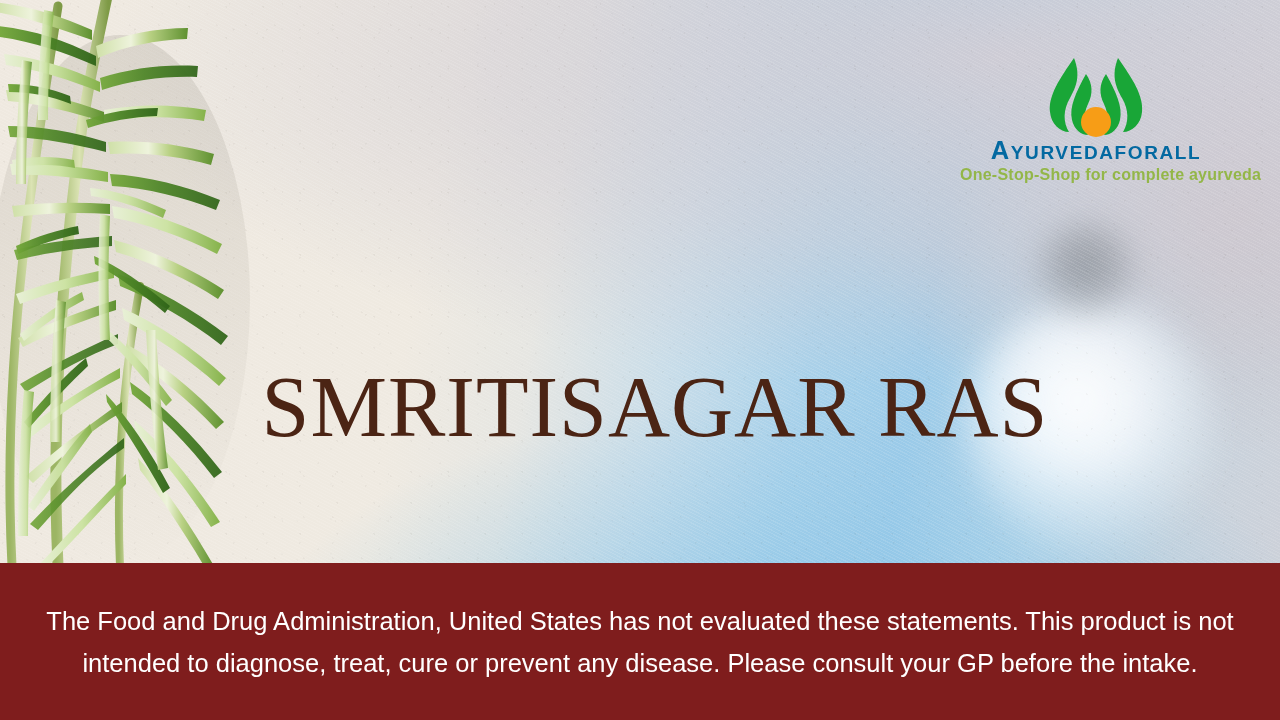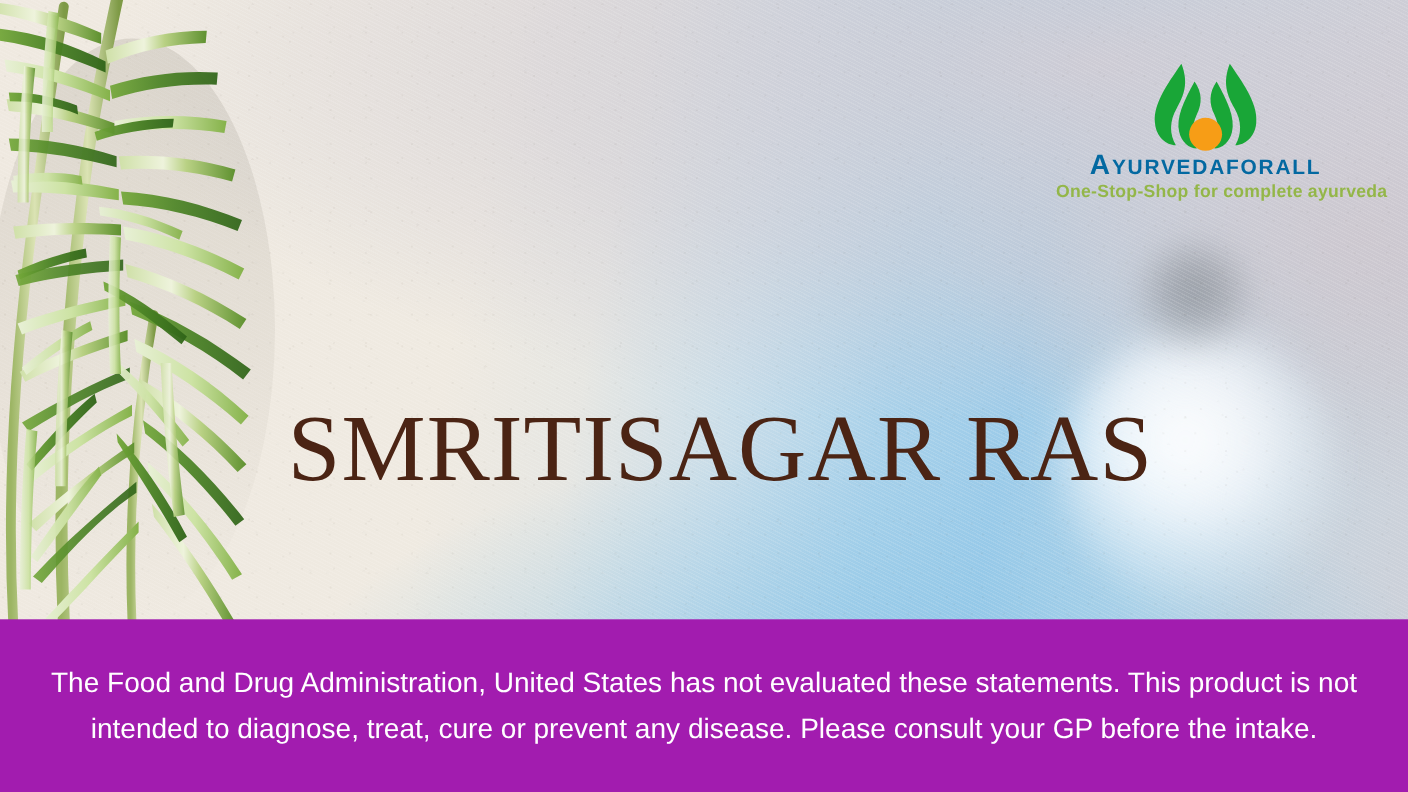--- a/index.html
+++ b/index.html
@@ -164,21 +164,21 @@
     margin-top: 12px;
   }
 
   
   .disclaimer {
     position: absolute;
     left: 0;
     bottom: 0;
     width: 1280px;
     height: 157px;
-    background: #a21caf;
+    background: #7f1d1d;
     display: flex;
     align-items: center;
     justify-content: center;
   }
   .disclaimer p {
     margin: 0;
     width: 1200px;
     text-align: center;
     color: #ffffff;
     font-family: "Liberation Sans", sans-serif;

